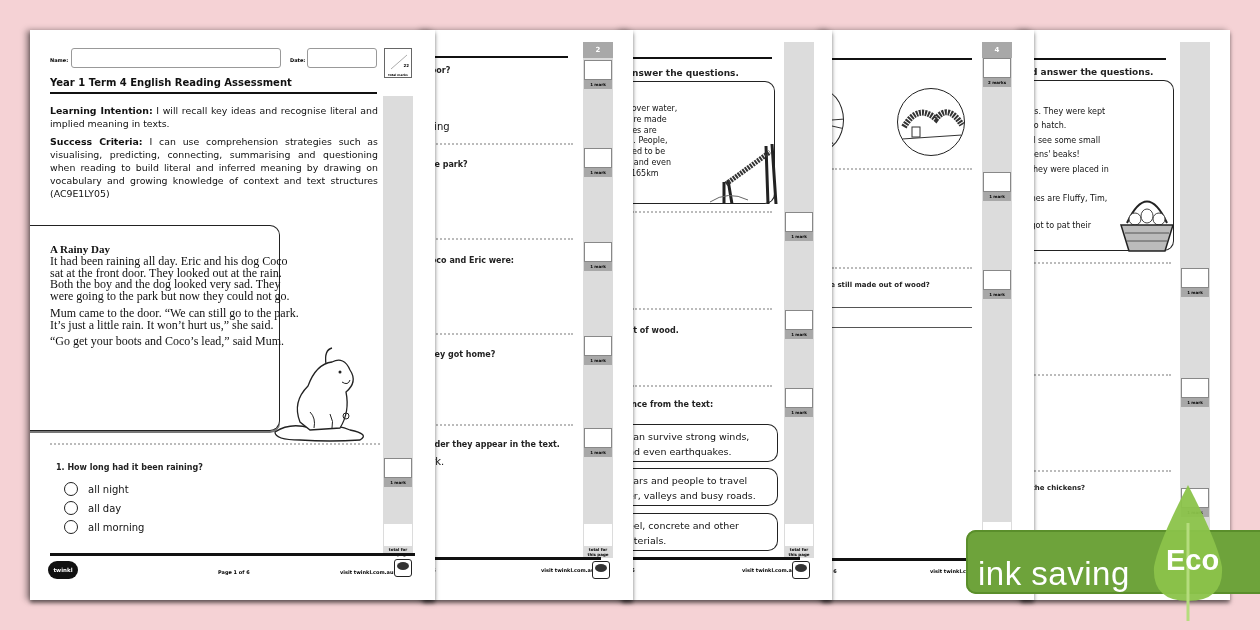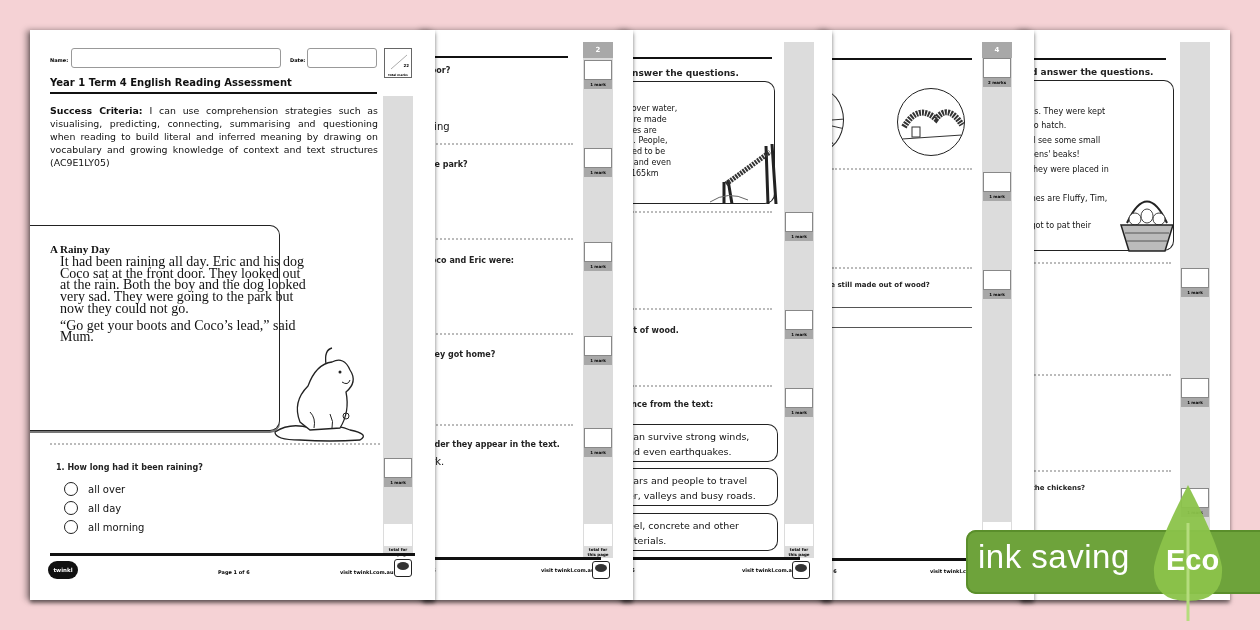--- a/index.html
+++ b/index.html
@@ -49,21 +49,21 @@
   #p1 .intro { position: absolute; left: 20px; top: 74px; width: 328px; font-size: 9.4px; line-height: 13px; color: #111; text-align: justify; }
   #p1 .intro p { margin-bottom: 5px; }
   #p1 .intro b { font-weight: bold; }
   #p1 .passage {
     position: absolute; left: -2px; top: 195px; width: 252px; height: 206px;
     border: 1.5px solid #222; border-left: none; border-radius: 0 10px 10px 0;
     box-shadow: 0 2px 0 #777;
     font-family: Liberation Serif, serif;
   }
   #p1 .passage h2 { position: absolute; left: 22px; top: 17px; font-size: 11px; font-weight: bold; color: #111; }
-  #p1 .passage .body { position: absolute; left: 22px; top: 30px; width: 250px; font-size: 14px; line-height: 11.7px; color: #111; margin-left: 10px; }
+  #p1 .passage .body { position: absolute; left: 22px; top: 30px; width: 250px; font-size: 12px; line-height: 11.7px; color: #111; }
   #p1 .passage .body p { margin-bottom: 5px; }
   #p1 .dog { position: absolute; left: 240px; top: 312px; width: 106px; height: 100px; }
   #p1 .choice { position: absolute; left: 34px; font-size: 10px; color: #111; display: flex; align-items: center; gap: 10px; }
   #p1 .radio { width: 14px; height: 14px; border: 1.5px solid #222; border-radius: 50%; display: inline-block; }
   #p1 .twinkl { position: absolute; left: 18px; top: 557px; width: 30px; height: 18px; background: #111; border-radius: 9px; color: #fff; font-size: 5.5px; font-weight: bold; text-align: center; line-height: 18px; }
   #p1 .pageno { position: absolute; left: 188px; top: 565px; font-size: 5px; font-weight: bold; }
 
   
   #p2 { left: 423px; width: 210px; z-index: 4; }
   #p3 { left: 622px; width: 210px; z-index: 3; }
@@ -73,21 +73,21 @@
   .opt-box { position: absolute; left: -10px; width: 166px; height: 38px; border: 1.5px solid #222; border-left: none; border-radius: 0 10px 10px 0; font-size: 9.5px; line-height: 15px; padding: 4px 0 0 16px; color: #111; }
   .passage-box { position: absolute; left: -10px; border: 1.5px solid #222; border-left: none; border-radius: 0 10px 10px 0; }
   .circle-img { position: absolute; border: 1.5px solid #222; border-radius: 50%; background: #fff; overflow: hidden; }
 
   
   .eco {
     position: absolute; left: 966px; top: 530px; width: 300px; height: 64px;
     background: #6ea33b; border-radius: 10px 0 0 10px; z-index: 20;
     box-shadow: inset 0 0 0 2px #5a8e2b;
   }
-  .eco .label { position: absolute; left: 12px; top: 8px; color: #fff; font-size: 33px; font-family: "Liberation Sans", sans-serif; letter-spacing: 0.5px; text-align: right; }
+  .eco .label { position: absolute; left: 12px; top: 25px; color: #fff; font-size: 33px; font-family: "Liberation Sans", sans-serif; letter-spacing: 0.5px; text-align: right; }
   .eco-leaf { position: absolute; left: 1148px; top: 483px; width: 80px; height: 140px; z-index: 21; }
 </style>
 </head>
 <body>
 
 <div class="page" id="p5">
   <div class="shade"></div>
   <div class="sidebar" style="left:159px;">
     <div class="markbox" style="top:226px;">
         <div class="box"></div>
@@ -293,58 +293,60 @@
         <line x1="6" y1="20" x2="22" y2="6" stroke="#888" stroke-width="0.7"></line>
       </svg>
     <div style="position:absolute; right:2px; top:14px; font-size:4px; font-weight:bold;">22</div>
     <div style="position:absolute; left:0; bottom:0; width:100%; font-size:3px; text-align:center; font-weight:bold;">total marks</div>
   </div>
 
   <div class="title">Year 1 Term 4 English Reading Assessment</div>
   <div class="hr" style="left:20px; top:62px; width:327px;"></div>
 
   <div class="intro">
+    <p><b>Learning Intention:</b><span> I will recall key ideas and recognise literal and implied meaning in texts.</span></p>
     <p><b>Success Criteria:</b><span> I can use comprehension strategies such as visualising, predicting, connecting, summarising and questioning when reading to build literal and inferred meaning by drawing on vocabulary and growing knowledge of context and text structures (AC9E1LY05)</span></p>
   </div>
 
   <div class="sidebar" style="left:353px; top:66px; bottom:47px;">
     <div class="markbox" style="top:362px;">
         <div class="box"></div>
         <div class="lbl">1 mark</div>
       </div>
     <div class="total-box" style="top:428px;">
         <div class="box"></div>
         <div class="lbl">total for this page</div>
       </div>
   </div>
 
   <div class="passage">
     <h2>A Rainy Day</h2>
     <div class="body">
       <p>It had been raining all day. Eric and his dog Coco sat at the front door. They looked out at the rain. Both the boy and the dog looked very sad. They were going to the park but now they could not go.</p>
+      <p>Mum came to the door. “We can still go to the park. It’s just a little rain. It won’t hurt us,” she said.</p>
       <p>“Go get your boots and Coco’s lead,” said Mum.</p>
     </div>
   </div>
 
   <svg class="dog" viewBox="0 0 106 100">
     <path d="M5 90 Q20 80 40 86 Q60 80 80 88 Q100 92 90 98 Q60 100 30 98 Q5 98 5 90 Z" fill="#fff" stroke="#222" stroke-width="1.3"></path>
     <path d="M30 80 Q22 60 38 44 Q46 22 62 20 Q74 14 80 28 Q88 40 76 50 Q80 70 70 86 L40 88 Z" fill="#fff" stroke="#222" stroke-width="1.3"></path>
     <path d="M56 22 Q54 8 62 6" fill="none" stroke="#222" stroke-width="1.3"></path>
     <circle cx="70" cy="30" r="1.5" fill="#222"></circle>
     <path d="M72 40 Q78 44 80 38" fill="none" stroke="#222"></path>
     <path d="M40 70 Q46 76 44 86 M60 72 Q64 80 62 86" fill="none" stroke="#222"></path>
     <circle cx="76" cy="74" r="3" fill="none" stroke="#222"></circle>
   </svg>
 
   <div class="dots" style="left:20px; top:413px; width:330px;"></div>
   <div class="q" style="left:26px; top:433px;">1.  How long had it been raining?</div>
 
   <div class="choice" style="top:452px;">
     <span class="radio"></span>
-    <span>all over</span>
+    <span>all night</span>
   </div>
   <div class="choice" style="top:471px;">
     <span class="radio"></span>
     <span>all day</span>
   </div>
   <div class="choice" style="top:490px;">
     <span class="radio"></span>
     <span>all morning</span>
   </div>
 

